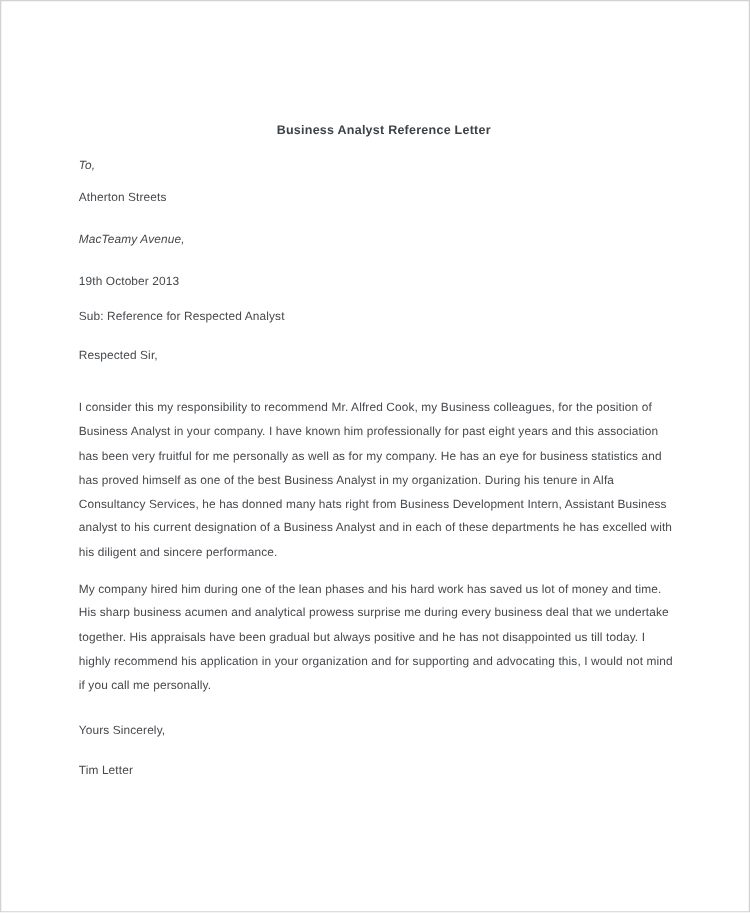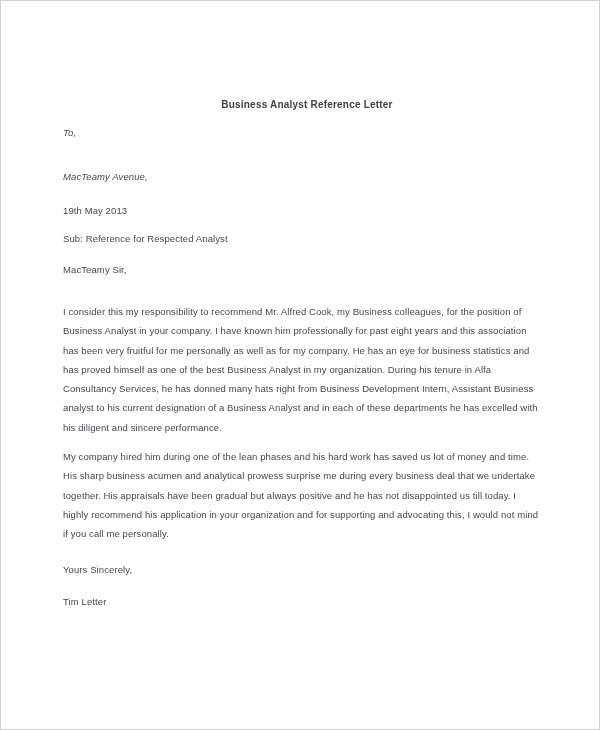--- a/index.html
+++ b/index.html
@@ -30,21 +30,21 @@
     letter-spacing: 0.2px;
     margin: 0 0 12px 0;
   }
   .hdr-line {
     font-size: 9.5px;
     line-height: 19px;
     letter-spacing: 0.1px;
     margin: 0;
   }
   
-  .hdr-line.to        { margin-bottom: 25px; font-style: italic; }
+  .hdr-line.to        { margin-bottom: 7px; font-style: italic; }
   .hdr-line.street    { margin-bottom: 14px; }
   .hdr-line.avenue    { margin-bottom: 15px; font-style: italic; }
   .hdr-line.city      { margin-bottom: 5px; }
   .hdr-line.date      { margin-bottom: 9px; }
   .hdr-line.subject   { margin-bottom: 12px; }
   .hdr-line.salute    { margin-bottom: 23px; }
   .body-para {
     font-size: 9.5px;
     line-height: 19.3px;
     letter-spacing: 0.1px;
@@ -69,28 +69,29 @@
 </head>
 <body>
 
 <div class="page">
   <div class="content">
 
     <div class="letter-title">Business Analyst Reference Letter</div>
 
     <div>
       <p class="hdr-line to">To,</p>
+      <p class="hdr-line street">Atherton Streets</p>
       <p class="hdr-line avenue">MacTeamy Avenue,</p>
     </div>
 
-    <p class="hdr-line date">19th May 2013</p>
+    <p class="hdr-line date">19th October 2013</p>
 
     <p class="hdr-line subject">Sub: Reference for Respected Analyst</p>
 
-    <p class="hdr-line salute">MacTeamy Sir,</p>
+    <p class="hdr-line salute">Respected Sir,</p>
 
     <p class="body-para first">I consider this my responsibility to recommend Mr. Alfred Cook, my Business colleagues, for the position of Business Analyst in your company. I have known him professionally for past eight years and this association has been very fruitful for me personally as well as for my company. He has an eye for business statistics and has proved himself as one of the best Business Analyst in my organization. During his tenure in Alfa Consultancy Services, he has donned many hats right from Business Development Intern, Assistant Business analyst to his current designation of a Business Analyst and in each of these departments he has excelled with his diligent and sincere performance.</p>
 
     <p class="body-para second">My company hired him during one of the lean phases and his hard work has saved us lot of money and time. His sharp business acumen and analytical prowess surprise me during every business deal that we undertake together. His appraisals have been gradual but always positive and he has not disappointed us till today. I highly recommend his application in your organization and for supporting and advocating this, I would not mind if you call me personally.</p>
 
     <p class="closing">Yours Sincerely,</p>
 
     <p class="signature">Tim Letter</p>
 
   </div>

